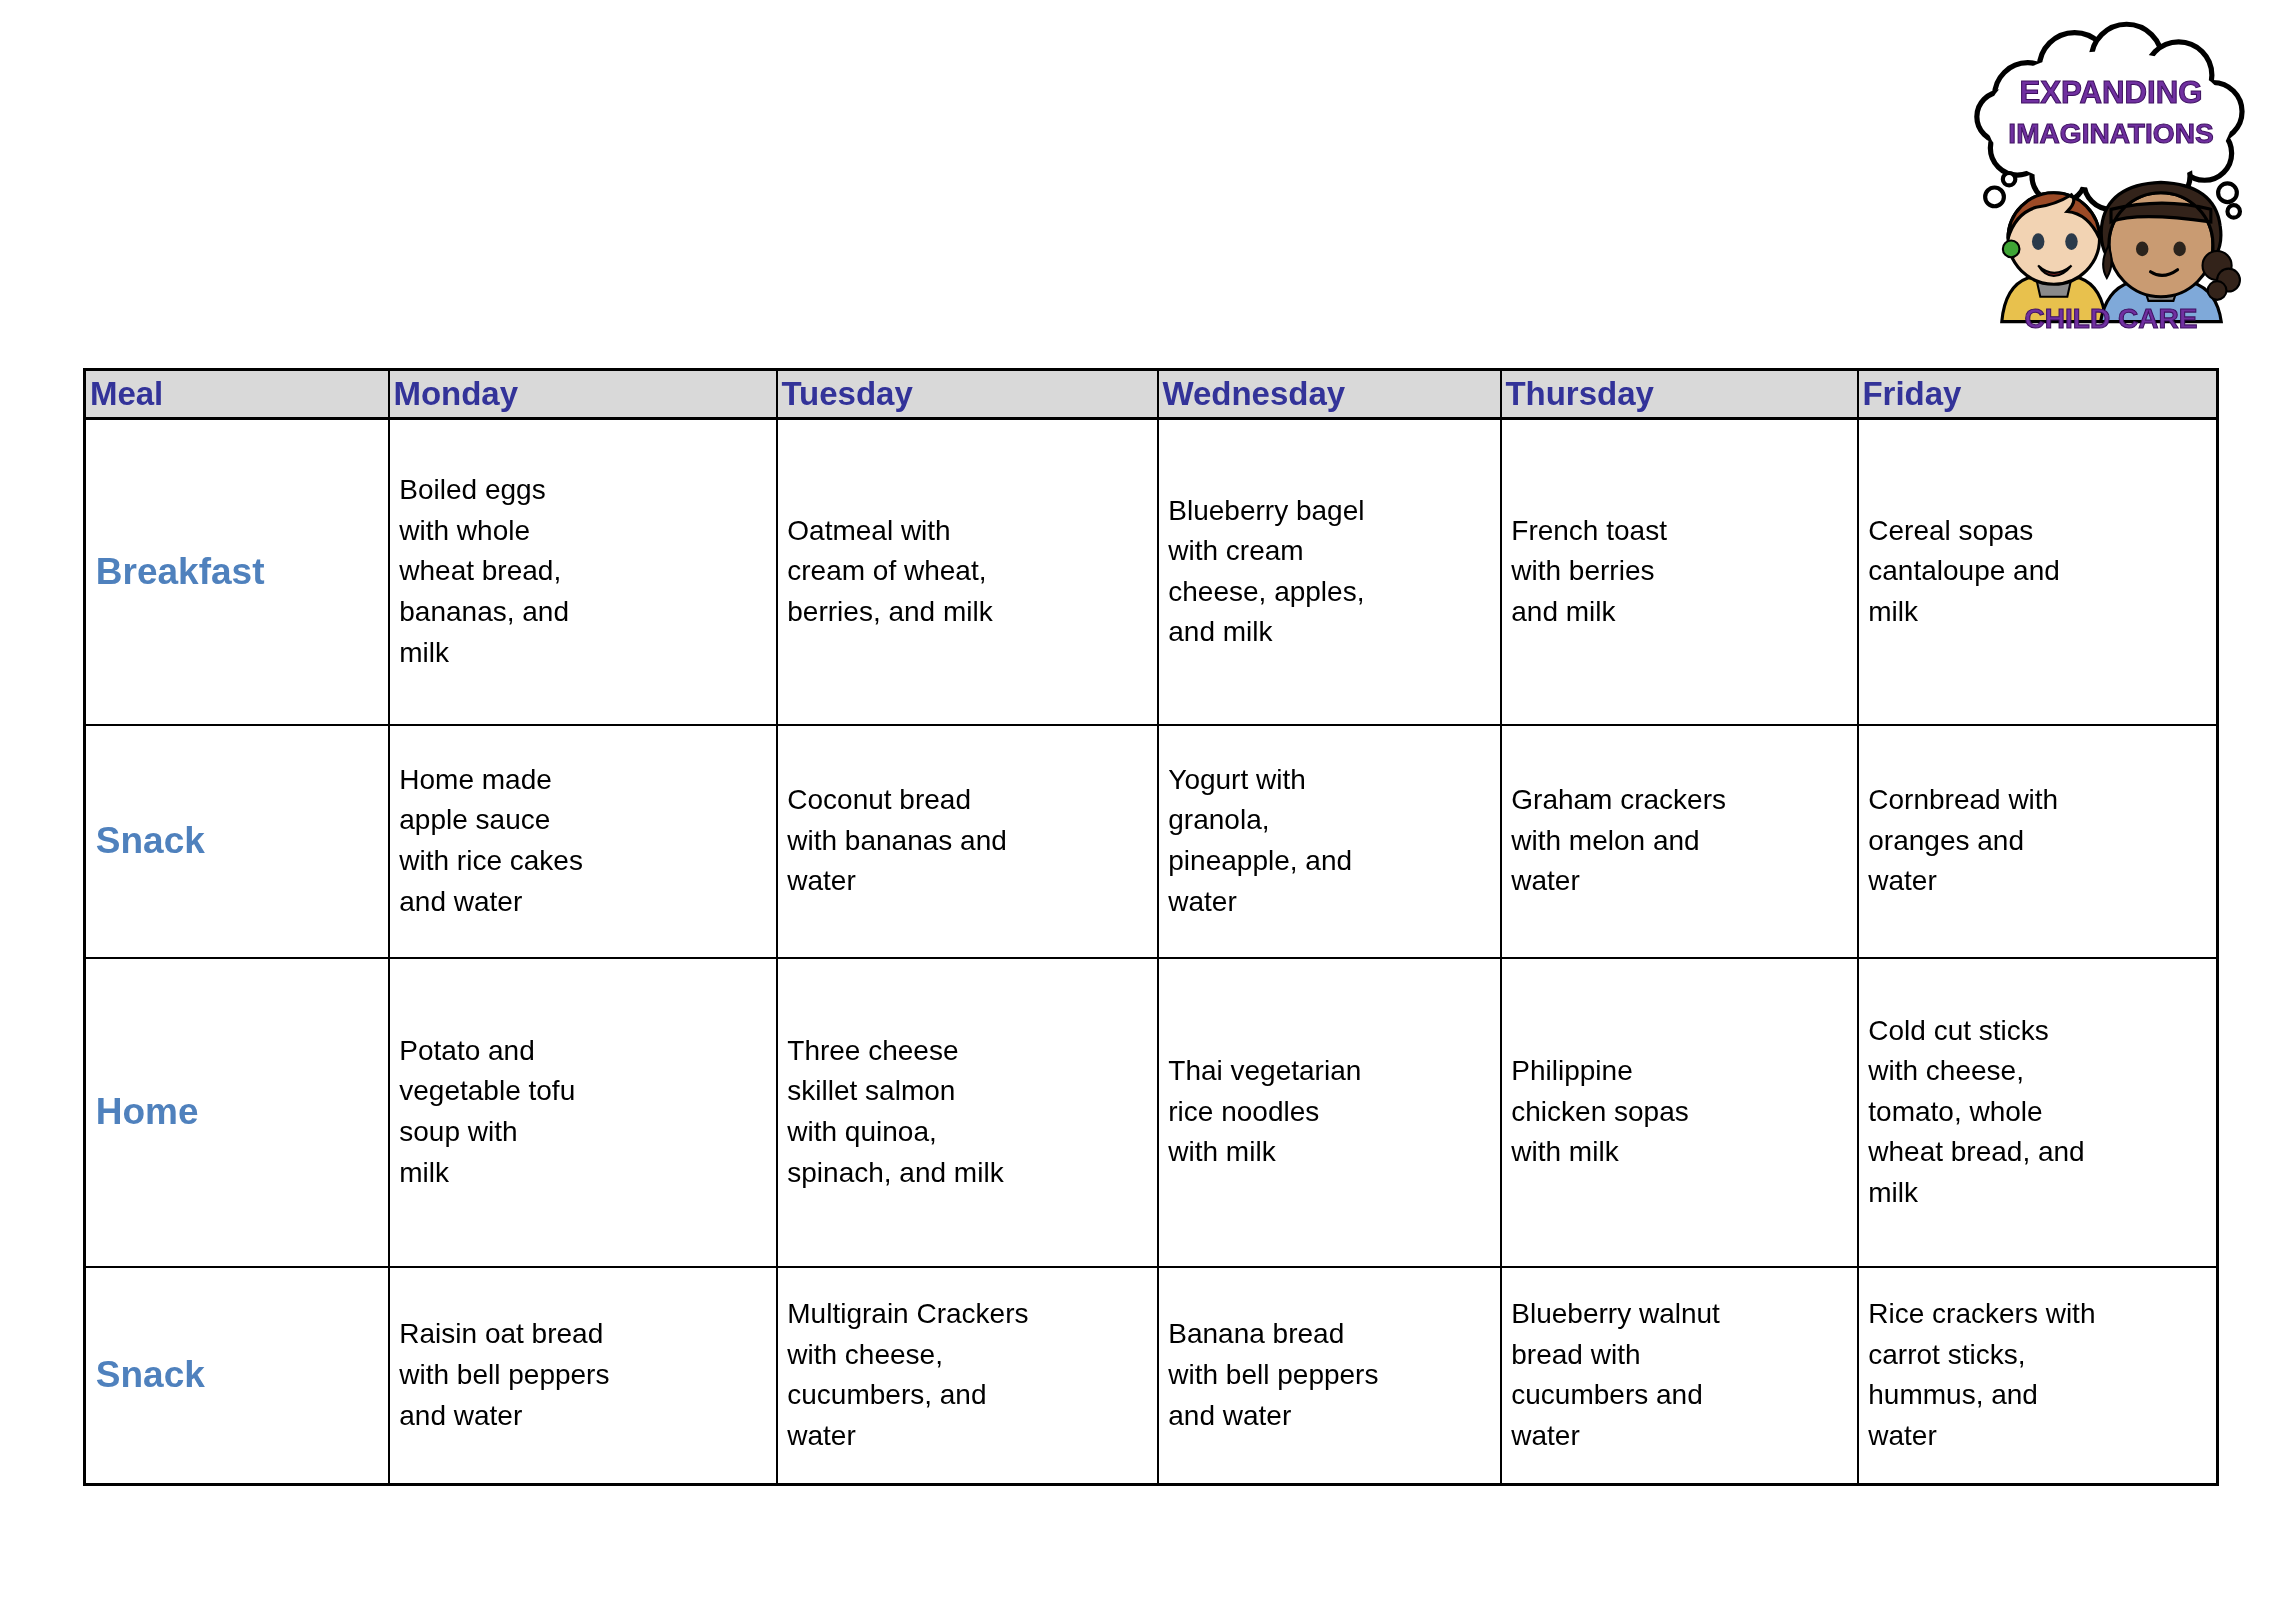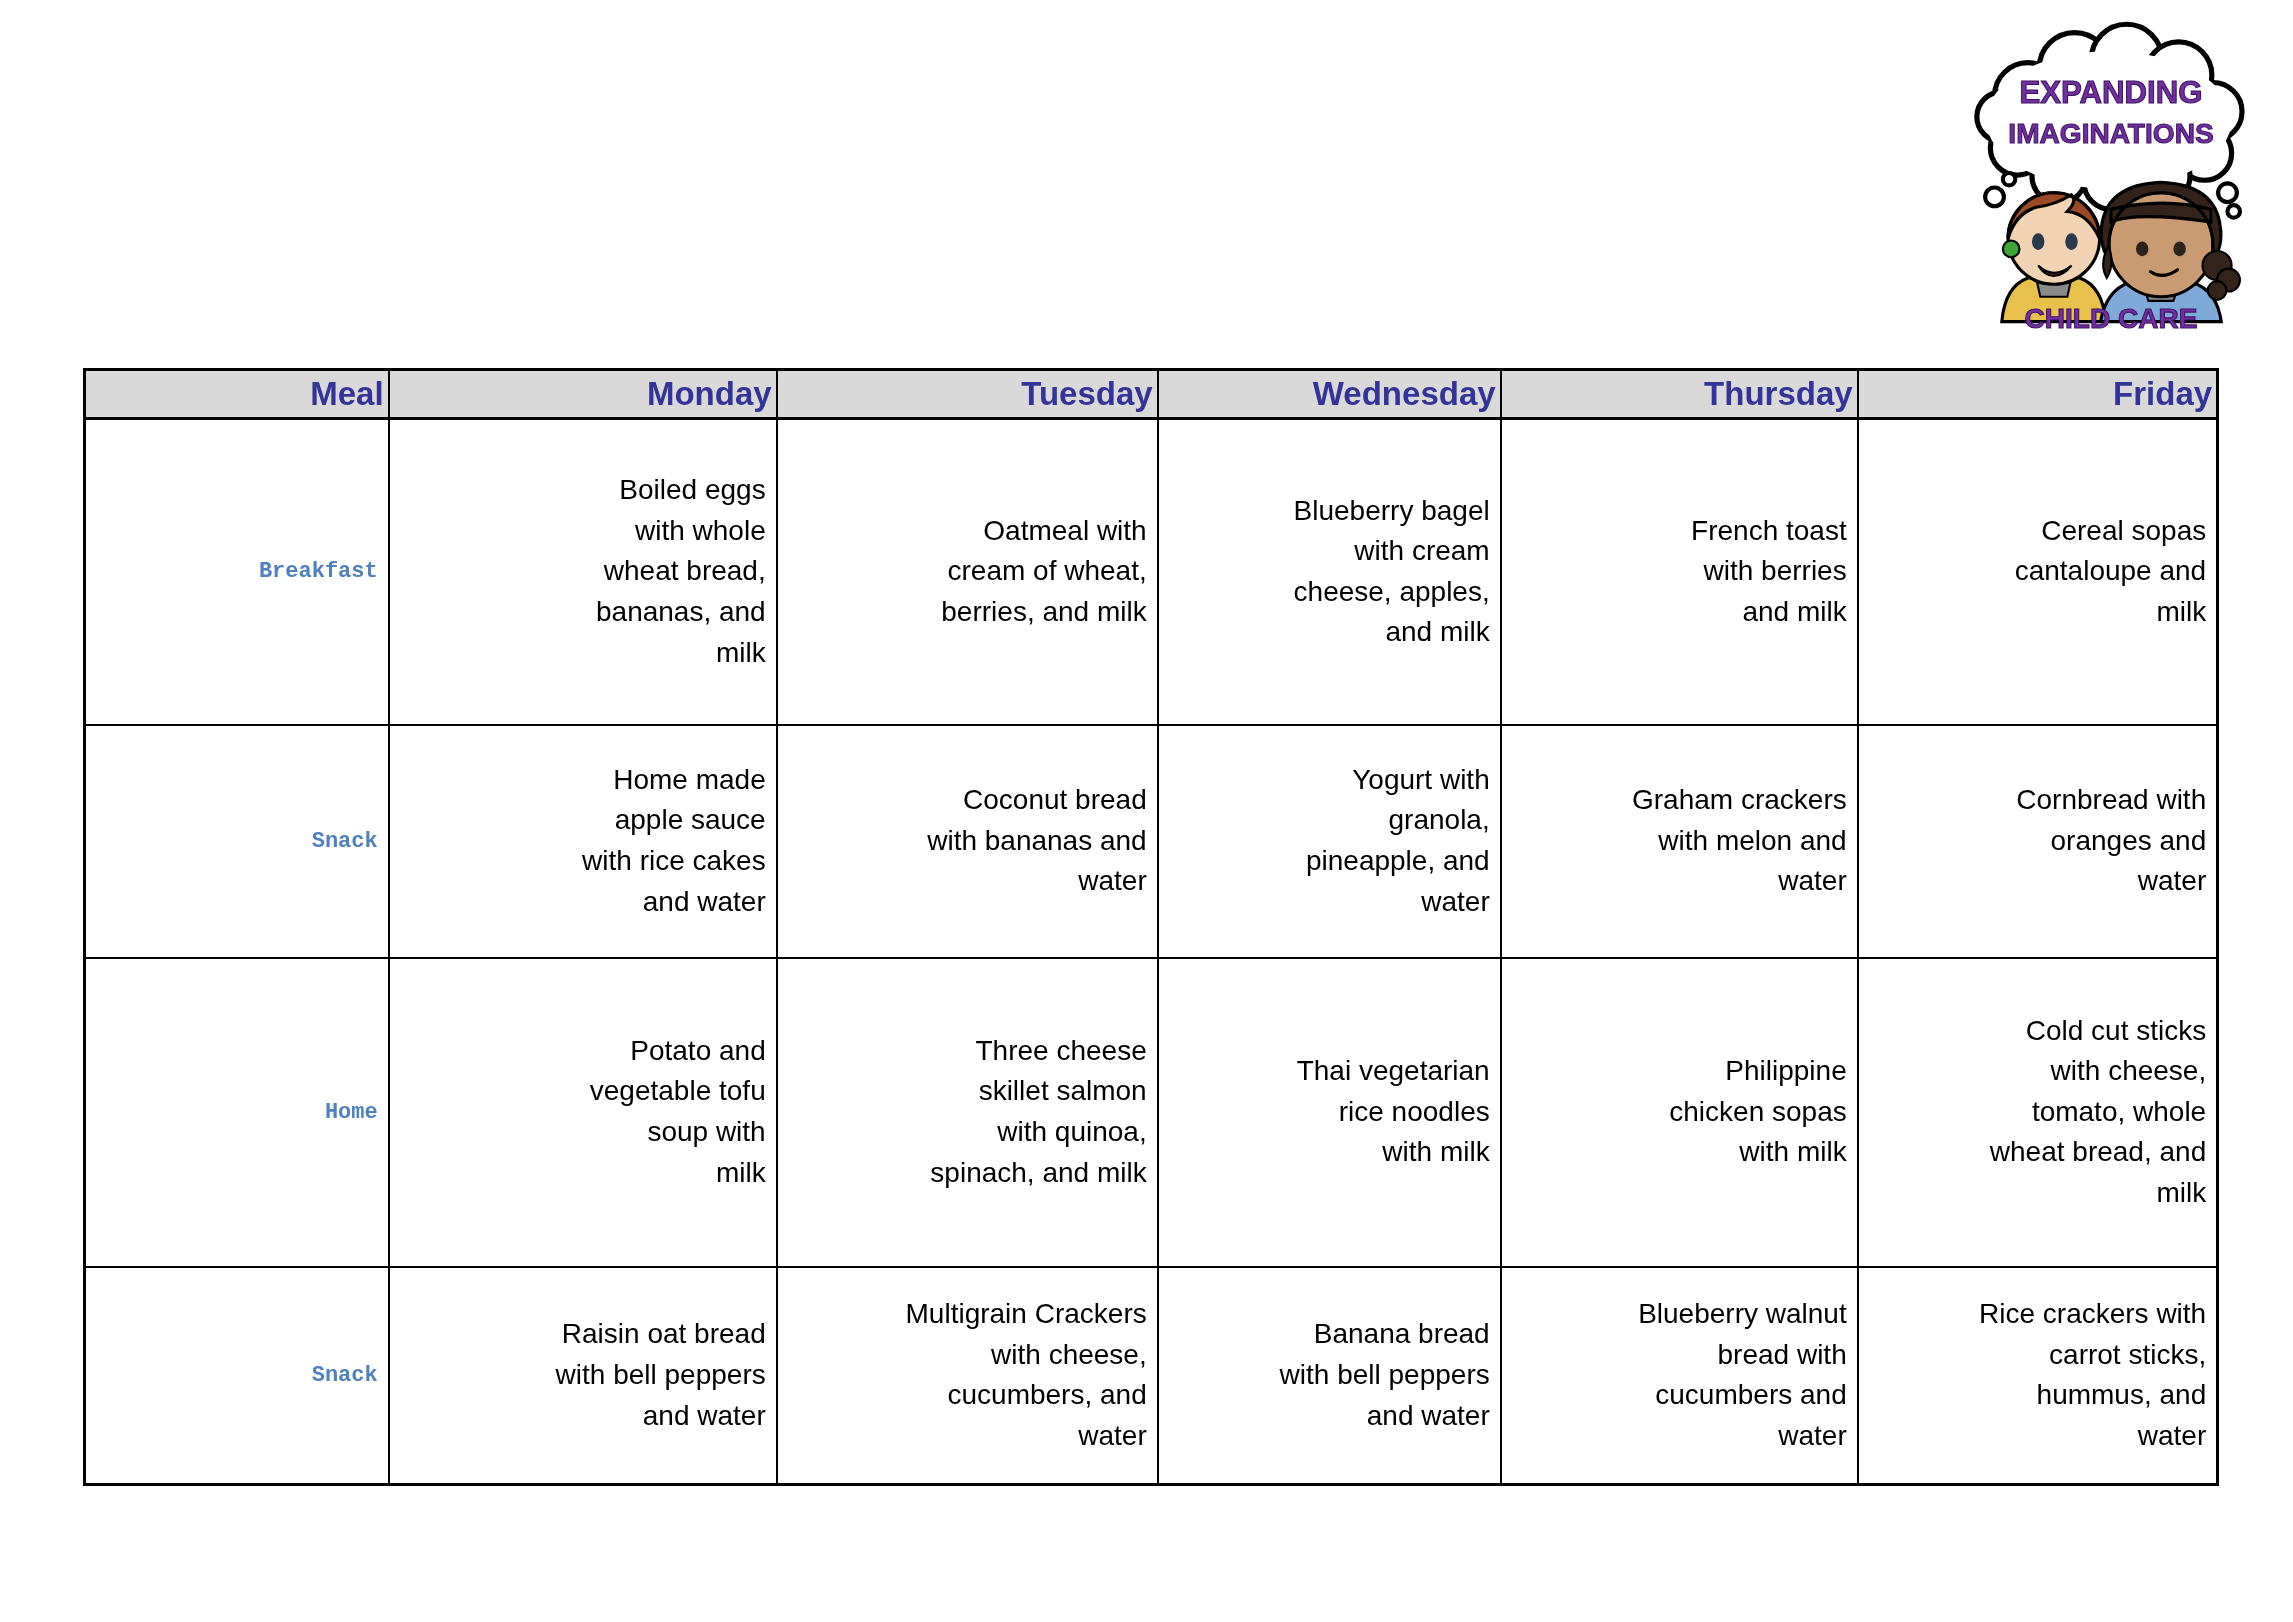--- a/index.html
+++ b/index.html
@@ -29,36 +29,36 @@
     position:absolute;left:1955px;top:17.6px;width:312px;height:312px;
   }
   .menu-table{
     position:absolute;left:83px;top:368px;
     border-collapse:collapse;
     table-layout:fixed;
     width:2133px;
   }
   .menu-table td,.menu-table th{
     border:2.9px solid var(--border);
-    text-align:right;vertical-align:middle;
+    text-align:left;vertical-align:middle;
     padding:5.9px 9.8px;
     overflow:hidden;
   }
   .menu-table{border:3.9px solid var(--border);}
   .menu-table thead th{
     background:var(--header-bg);
     color:var(--header-text);
     font-size:33px;font-weight:bold;
     height:49px;
     border-bottom-width:3.9px;
     padding:2px 3.9px;
   }
   .meal-cell{
     color:var(--meal-label);
-    font-size:22px;font-weight:bold;font-family:Liberation Mono, monospace;
+    font-size:37px;font-weight:bold;
   }
   .food-cell{
     font-size:28px;line-height:1.45;
     white-space:pre-line;
     color:#000000;
   }
   tr.r-breakfast{height:306px;}
   tr.r-snack1{height:233px;}
   tr.r-lunch{height:309px;}
   tr.r-snack2{height:218px;}

